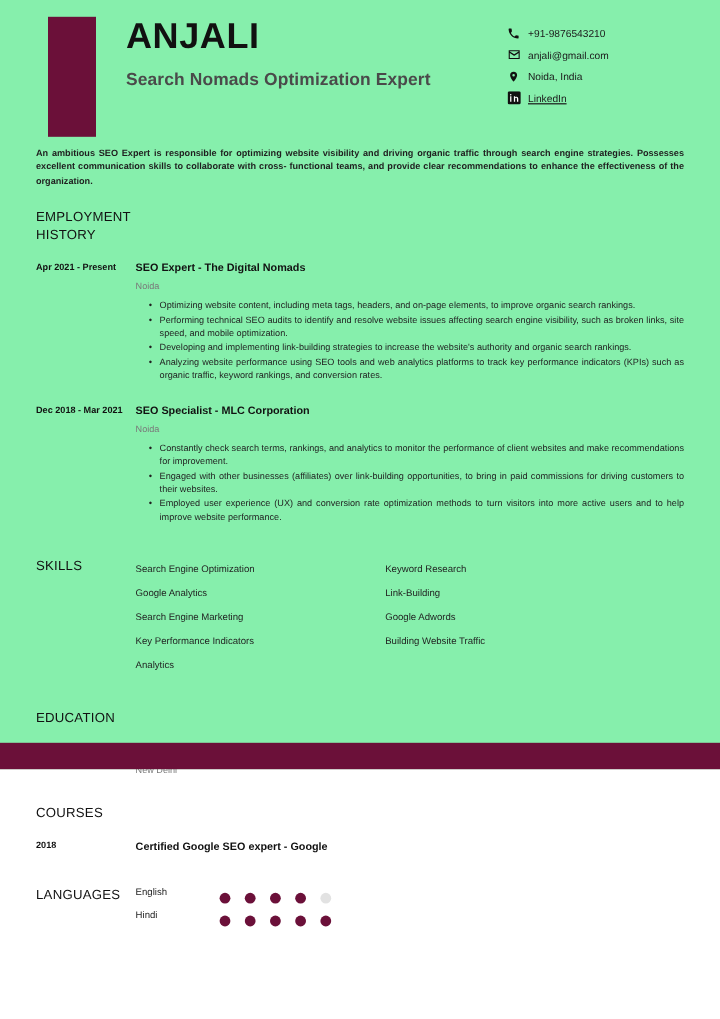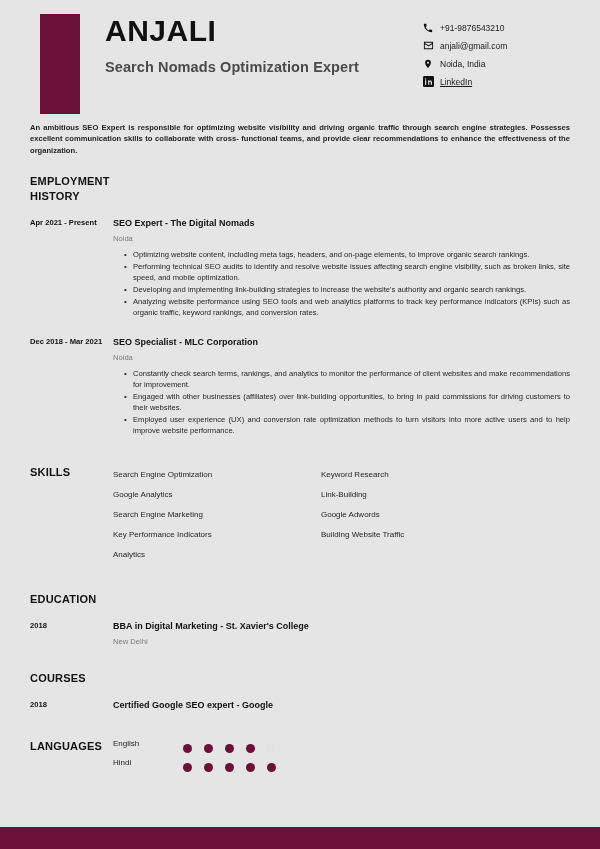--- a/index.html
+++ b/index.html
@@ -13,22 +13,22 @@
   body {
     font-family: "Liberation Sans", sans-serif;
     color: #1a1a1a;
     position: relative;
     overflow: hidden;
   }
 
   .page {
     position: relative;
     width: 600px;
-    height: 849px;
-    background: #e5e5e5;
+    height: 641px;
+    background: #86efac;
   }
 
   
   .header {
     position: relative;
     padding: 14px 0 0 0;
     height: 118px;
   }
 
   .accent-bar {
@@ -104,21 +104,21 @@
     font-size: 7.6px;
     line-height: 11.4px;
     text-align: justify;
     color: #1f1f1f;
     font-weight: bold;
   }
 
   
   .section-title {
     font-size: 11px;
-    font-weight: bold;
+    font-weight: normal;
     letter-spacing: 0.2px;
     color: #111111;
     line-height: 15px;
   }
 
   .row {
     display: flex;
     align-items: flex-start;
   }
 

